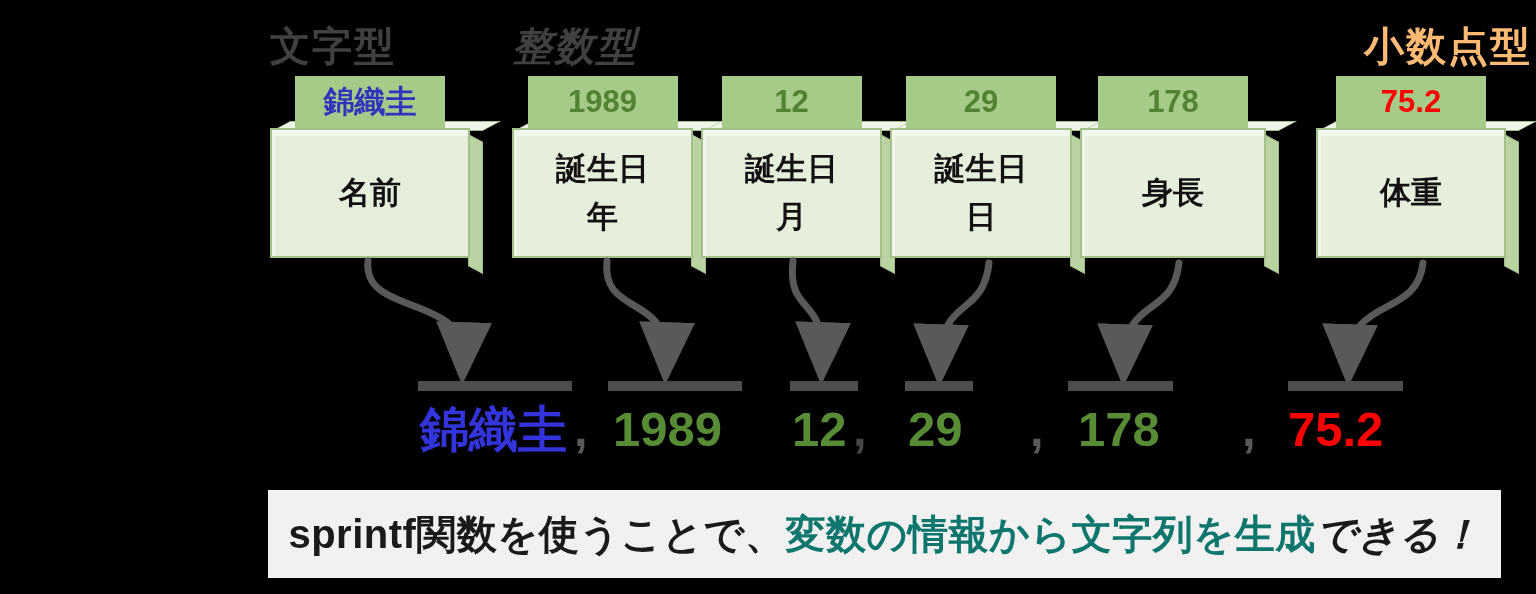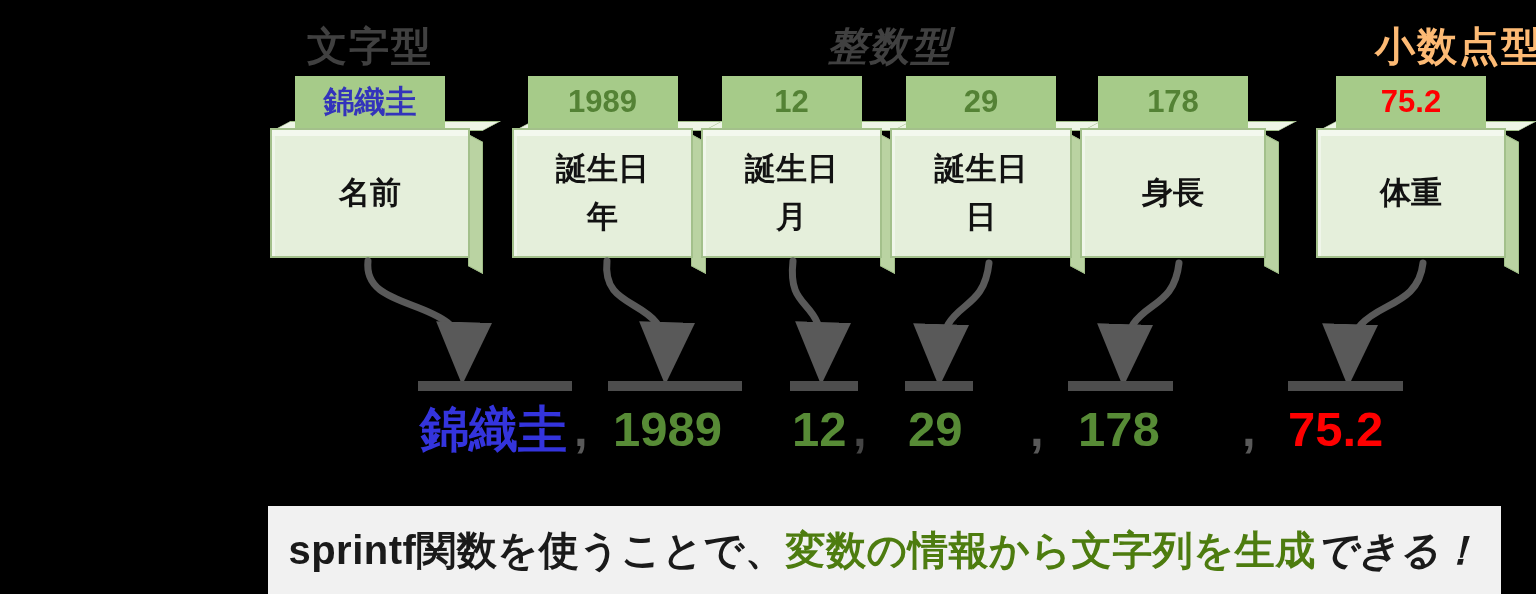--- a/index.html
+++ b/index.html
@@ -3,21 +3,21 @@
 <meta charset="utf-8">
 <style>
   html,body{margin:0;padding:0;background:#000;}
   .stage{
     position:relative;width:1536px;height:594px;background:#000;overflow:hidden;
     font-family:"Liberation Sans","DejaVu Sans",sans-serif;
   }
   .type-label{
     position:absolute;top:22px;height:48px;
     font-size:40px;font-weight:bold;letter-spacing:2px;
-    text-align:center;line-height:48px;white-space:nowrap;
+    text-align:left;line-height:48px;white-space:nowrap;
   }
   
   .vbox{position:absolute;top:128px;height:130px;}
   .vbox .tab{
     position:absolute;left:50%;transform:translateX(-50%);
     top:-52px;height:58px;width:150px;
     background:#a6cb89;z-index:2;
     display:flex;align-items:flex-start;justify-content:center;
   }
   .vbox .tab .tab-value{
@@ -44,21 +44,21 @@
   }
   .vbox .face .nm:empty{display:none;}
   
   .arrow-layer{position:absolute;left:0;top:0;width:1536px;height:594px;z-index:4;}
   
   .ubar{position:absolute;top:381px;height:10px;background:#4d4d4d;z-index:5;}
   .rline{position:absolute;top:399px;height:64px;font-size:49px;font-weight:bold;
          line-height:60px;white-space:nowrap;z-index:5;}
   
   .banner{
-    position:absolute;left:268px;top:506px;width:1233px;height:88px;
+    position:absolute;left:268px;top:490px;width:1233px;height:88px;
     background:#f1f1f1;display:flex;align-items:center;justify-content:center;
     z-index:6;white-space:nowrap;
   }
   .banner .seg{font-size:40px;font-weight:bold;letter-spacing:0.5px;}
 </style>
 </head>
 <body>
 
 <div class="stage">
 
@@ -167,17 +167,17 @@
   <div class="rline" style="left: 792px; color: rgb(87, 139, 54);">12</div>
   <div class="rline" style="left: 853px; color: rgb(69, 69, 69);">,</div>
   <div class="rline" style="left: 908px; color: rgb(87, 139, 54);">29</div>
   <div class="rline" style="left: 1030px; color: rgb(89, 89, 89);">,</div>
   <div class="rline" style="left: 1078px; color: rgb(87, 139, 54);">178</div>
   <div class="rline" style="left: 1242px; color: rgb(89, 89, 89);">,</div>
   <div class="rline" style="left: 1288px; color: rgb(255, 0, 0);">75.2</div>
 
   <div class="banner">
     <span class="seg" style="color: rgb(26, 26, 26);">sprintf関数を使うことで、</span>
-      <span class="seg" style="color: #4d7c0f;">変数の情報から文字列を生成</span>
+      <span class="seg" style="color: #0f766e;">変数の情報から文字列を生成</span>
       <span class="seg" style="color: rgb(26, 26, 26); font-style: italic;">できる！</span>
   </div>
 
 </div>
 
 </body></html>

